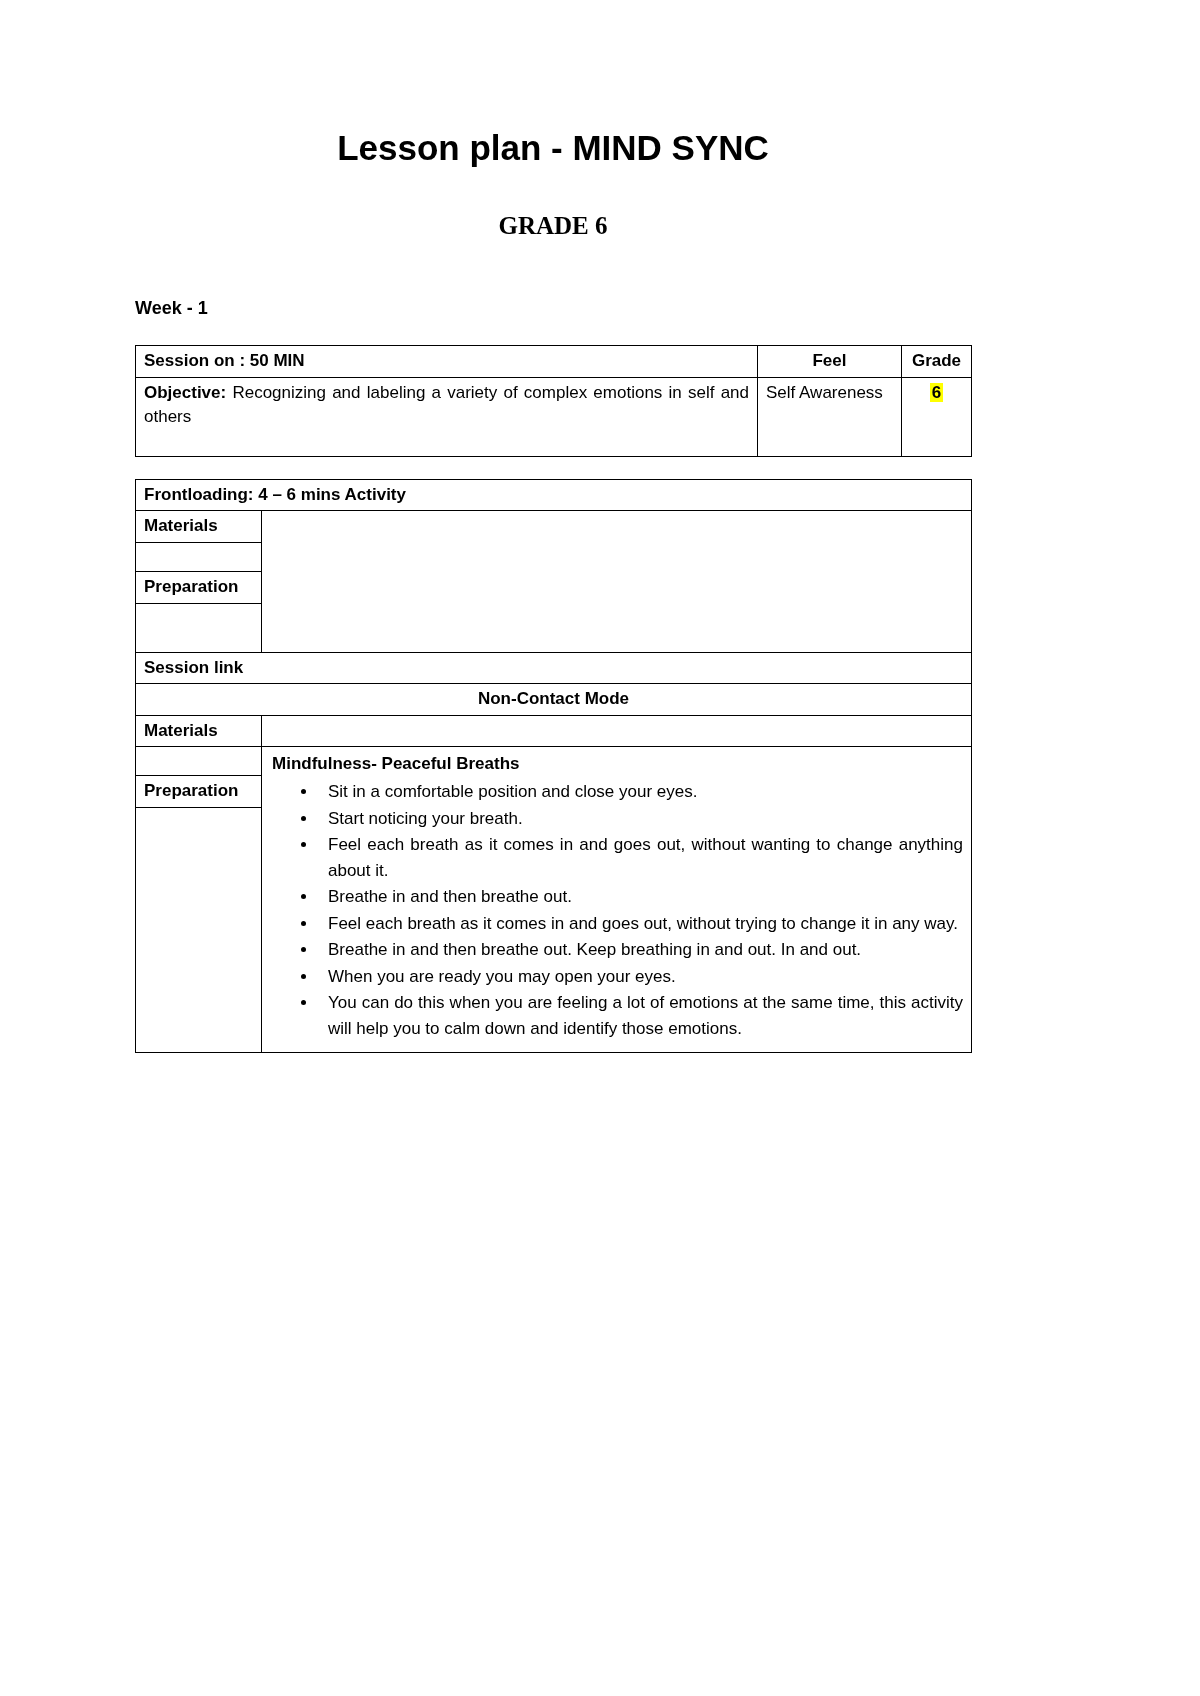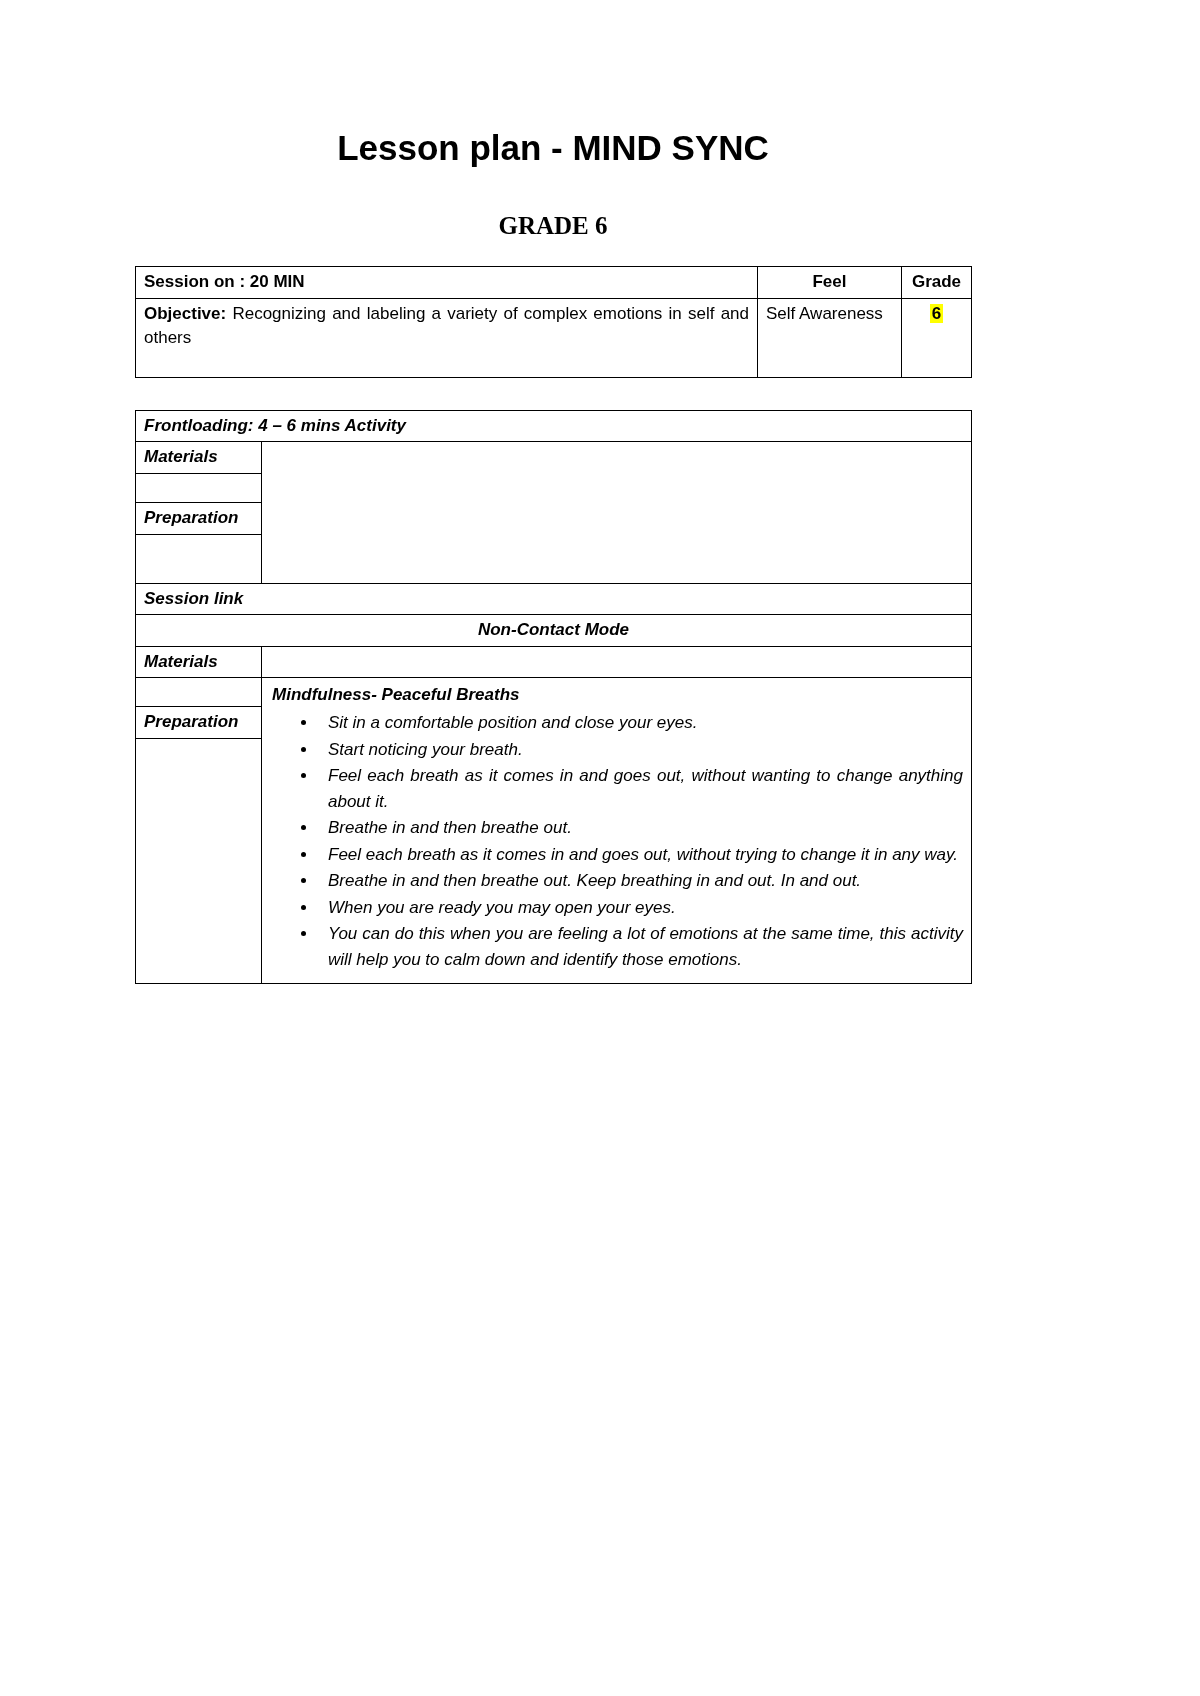--- a/index.html
+++ b/index.html
@@ -43,21 +43,21 @@
     table-layout: fixed;
   }
   td {
     border: 1px solid #000;
     padding: 3px 8px;
     vertical-align: top;
     line-height: 1.45;
     overflow: hidden;
   }
   .tbl-session { margin-top: 26px; }
-  .tbl-front   { margin-top: 32px; font-style: italic; }
+  .tbl-front   { margin-top: 22px; }
   .bold { font-weight: bold; }
   .center { text-align: center; }
   .justify { text-align: justify; }
   .highlight-yellow {
     background: #ffff00;
     font-weight: bold;
     padding: 0 2px;
   }
   .h25 { height: 22px; }
   .h44 { height: 42px; }
@@ -78,30 +78,31 @@
     padding-left: 10px;
   }
 </style>
 </head>
 <body>
 
 <div class="page">
 
   <h1 class="doc-title">Lesson plan - MIND SYNC</h1>
   <h2 class="doc-subtitle">GRADE 6</h2>
+  <div class="week-label">Week - 1</div>
 
   <table class="tbl-session">
     <colgroup>
       <col style="width: 622px">
       <col style="width: 144px">
       <col style="width: 70px">
     </colgroup>
     <tbody>
       <tr>
-        <td class="bold">Session on : 20 MIN</td>
+        <td class="bold">Session on : 50 MIN</td>
         <td class="bold center">Feel</td>
         <td class="bold center">Grade</td>
       </tr>
       <tr>
         <td class="justify" style="height:72px;"><span class="bold">Objective:</span><span> Recognizing and labeling a variety of complex emotions in self and others</span></td>
         <td>Self Awareness</td>
         <td class="center"><span class="highlight-yellow">6</span></td>
       </tr>
     </tbody>
   </table>

